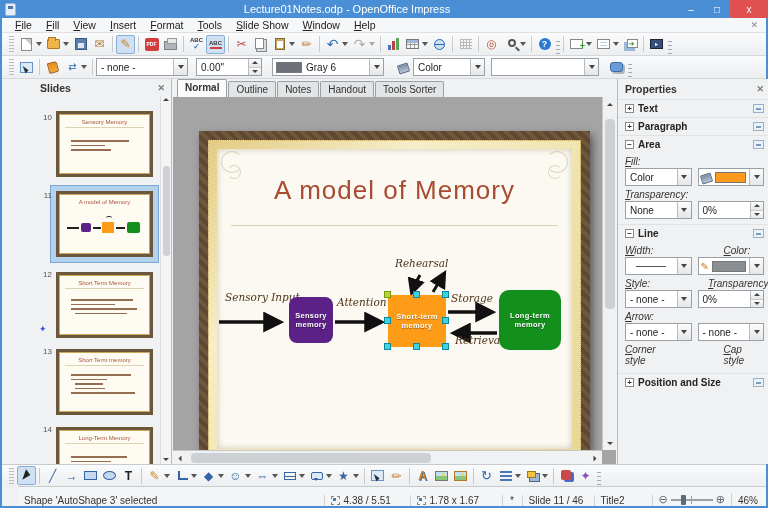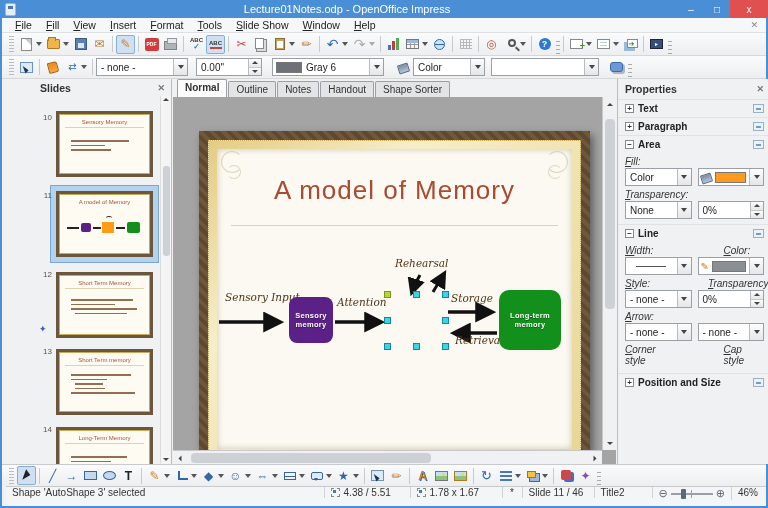--- a/index.html
+++ b/index.html
@@ -176,21 +176,21 @@
 
 
 .sidestrip { position:absolute; left:737px; width:27px; top:0; bottom:0; background:#eceef0; border-left:1px solid #c8cacc; display:flex; flex-direction:column; align-items:center; padding-top:6px; gap:7px; }
 .sideicon { width:22px; height:20px; display:flex; align-items:center; justify-content:center; border-radius:2px; }
 .sideicon.active { background:#dcebf8; border:1px solid #8ab0d8; }
 
 
 .drawbar { position:absolute; left:0; right:0; bottom:20px; height:22px; background:linear-gradient(#fafbfc,#eceef0); border-top:1px solid #c8cacc; display:flex; align-items:center; padding:0 4px; }
 
 
-.statusbar { position:absolute; left:4px; right:0; bottom:0; height:20px; background:#f4f5f6; border-top:1px solid #c8cacc; display:flex; align-items:flex-start; font-size:10px; color:#333; }
+.statusbar { position:absolute; left:16px; right:0; bottom:0; height:20px; background:#f4f5f6; border-top:1px solid #c8cacc; display:flex; align-items:flex-end; font-size:10px; color:#333; }
 .seg { display:flex; align-items:center; padding:0 6px; border-right:1px solid #d0d2d4; white-space:nowrap; overflow:hidden; }
 .seg.msg { flex:1; }
 .posicon { width:9px; height:9px; border:1px dashed #888; margin-right:4px; position:relative; }
 .posicon::after { content:""; position:absolute; left:1px; top:1px; width:3px; height:3px; background:#4a78b0; }
 .zoomslider { display:flex; align-items:center; gap:3px; padding:0 6px; border-right:1px solid #d0d2d4; }
 .zs-track { position:relative; width:42px; height:2px; background:#9aa0a6; }
 .zs-tick { position:absolute; left:20px; top:-3px; width:1px; height:8px; background:#9aa0a6; }
 .zs-thumb { position:absolute; left:10px; top:-4px; width:5px; height:10px; background:#5a6a7c; border-radius:1px; }
 .zoomglyph { color:#667; font-size:11px; }
 .smalldots { width:4px; height:14px; background:repeating-linear-gradient(#aaa 0 1px, transparent 1px 4px); margin-left:2px; align-self:flex-end; }
@@ -461,21 +461,21 @@
         <span style="margin-top:auto;margin-bottom:3px" class="tri-d"></span>
       </div>
     </div>
 
     <div class="mainarea">
       <div class="tabsrow">
         <span class="tab active">Normal</span>
         <span class="tab">Outline</span>
         <span class="tab">Notes</span>
         <span class="tab">Handout</span>
-        <span class="tab">Shape Sorter</span>
+        <span class="tab">Tools Sorter</span>
       </div>
 
       <div class="workspace">
         <div class="slide">
           <div class="framepat"></div>
           <div class="goldband">
             <div class="slideinner">
               <div class="flour tl">
                   <i class="c1"></i>
                   <i class="c2"></i>
@@ -501,20 +501,21 @@
                 <path d="M216 31 C220 24 223 20 227 13" stroke="#111" stroke-width="3" fill="none" marker-end="url(#ah)"></path>
               </svg>
 
               <span class="dlabel" style="left:8px; top:142px">Sensory Input</span>
               <span class="dlabel" style="left:120px; top:147px">Attention</span>
               <span class="dlabel" style="left:178px; top:108px">Rehearsal</span>
               <span class="dlabel" style="left:234px; top:143px">Storage</span>
               <span class="dlabel" style="left:238px; top:185px">Retrieval</span>
 
               <div class="dbox purple">Sensory memory</div>
+              <div class="dbox orange">Short-term memory</div>
               <div class="dbox green">Long-term memory</div>
 
               <span class="handle first" style="left:167px; top:142px"></span>
               <span class="handle" style="left:196px; top:142px"></span>
               <span class="handle" style="left:225px; top:142px"></span>
               <span class="handle" style="left:167px; top:168px"></span>
               <span class="handle" style="left:225px; top:168px"></span>
               <span class="handle" style="left:167px; top:194px"></span>
               <span class="handle" style="left:196px; top:194px"></span>
               <span class="handle" style="left:225px; top:194px"></span>

